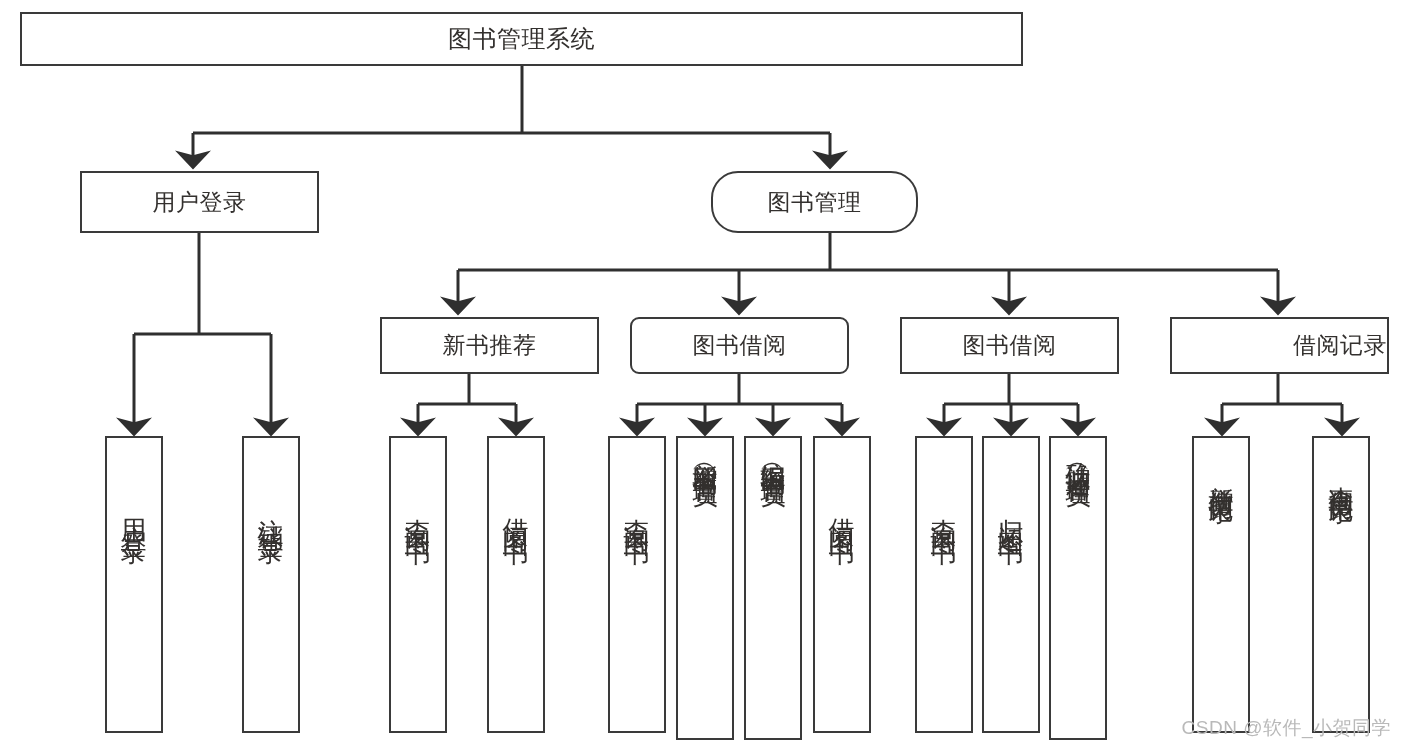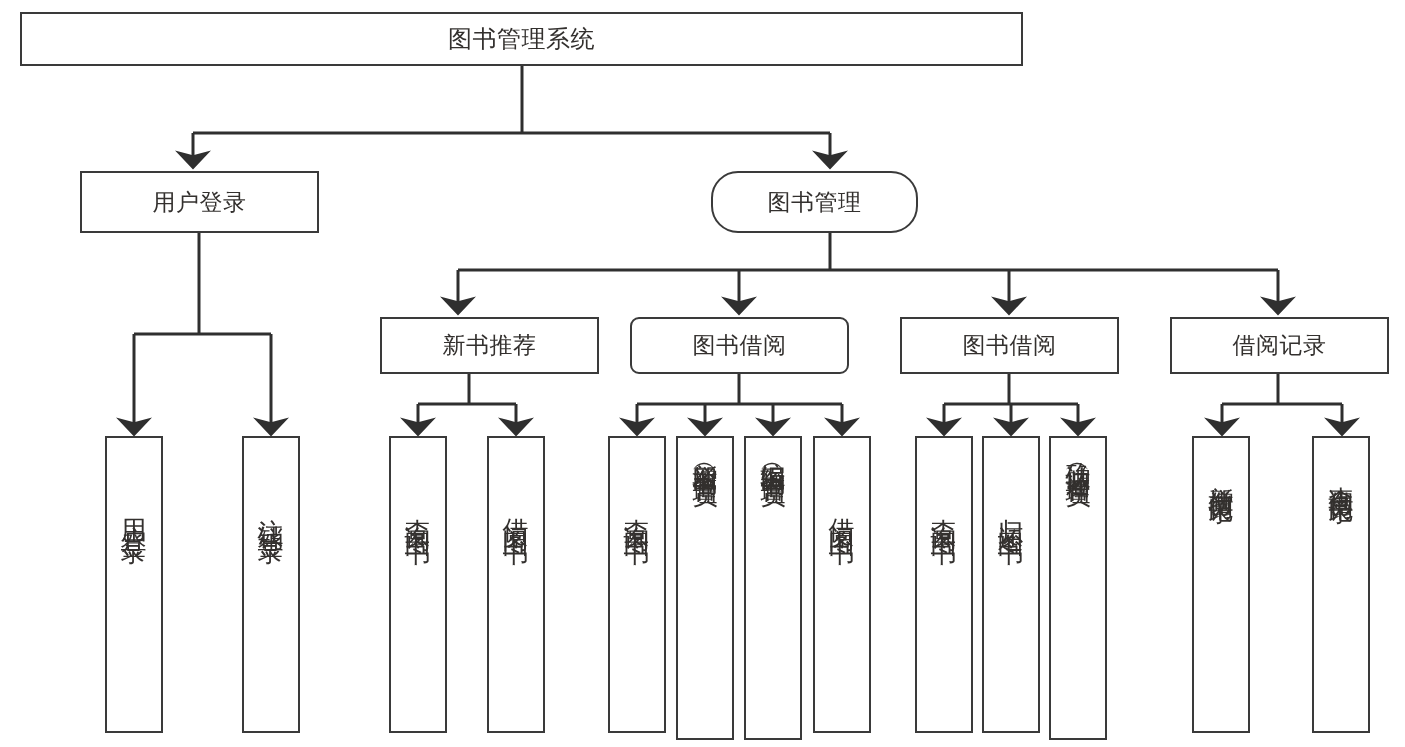--- a/index.html
+++ b/index.html
@@ -132,21 +132,21 @@
   </div>
 
   <div class="node h-node" style="left:630px;top:317px;width:219px;height:57px;border-radius:9px;">
     <span class="lbl">图书借阅</span>
   </div>
 
   <div class="node h-node" style="left:900px;top:317px;width:219px;height:57px;">
     <span class="lbl">图书借阅</span>
   </div>
 
-  <div class="node h-node" style="left:1170px;top:317px;width:219px;height:57px;">
+  <div class="node h-node" style="left:1170px;top:317px;width:219px;height:57px;justify-content:flex-end;">
     <span class="lbl">借阅记录</span>
   </div>
 
   <div class="node v-node" style="left:105px;top:436px;width:58px;height:297px;padding-top:60px;">
     <span class="lbl">用户登录</span>
   </div>
 
   <div class="node v-node" style="left:242px;top:436px;width:58px;height:297px;padding-top:60px;">
     <span class="lbl">注销登录</span>
   </div>
@@ -188,13 +188,14 @@
   </div>
 
   <div class="node v-node tight" style="left:1192px;top:436px;width:58px;height:297px;padding-top:28px;">
     <span class="lbl">新增借阅记录</span>
   </div>
 
   <div class="node v-node tight" style="left:1312px;top:436px;width:58px;height:297px;padding-top:28px;">
     <span class="lbl">查询借阅记录</span>
   </div>
 
+  <div id="watermark">CSDN @软件_小贺同学</div>
 </div>
 
 </body></html>

